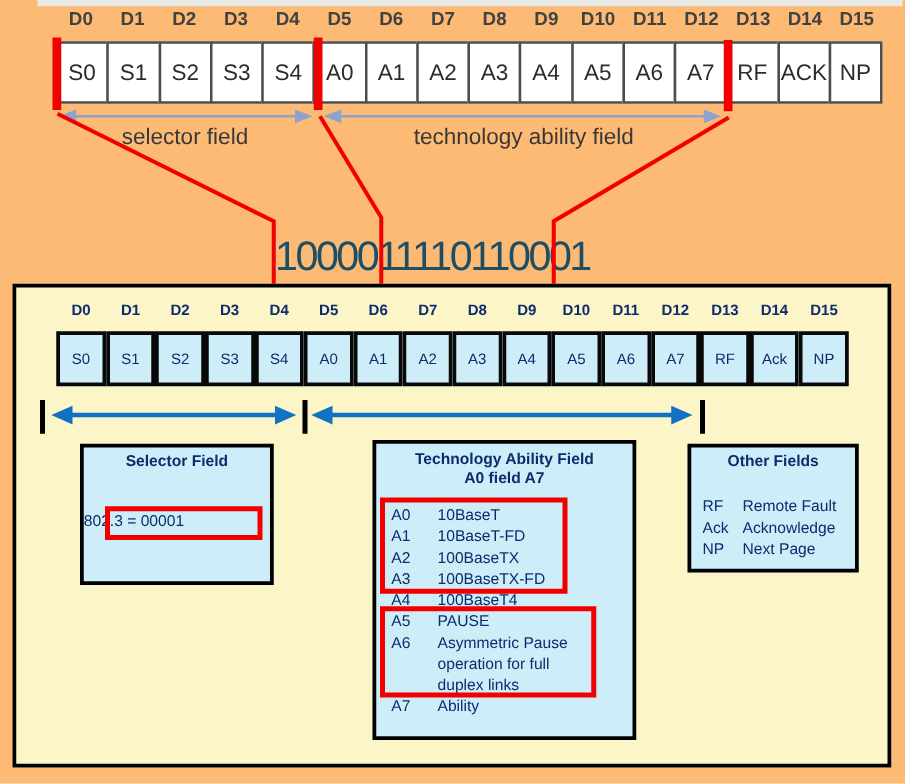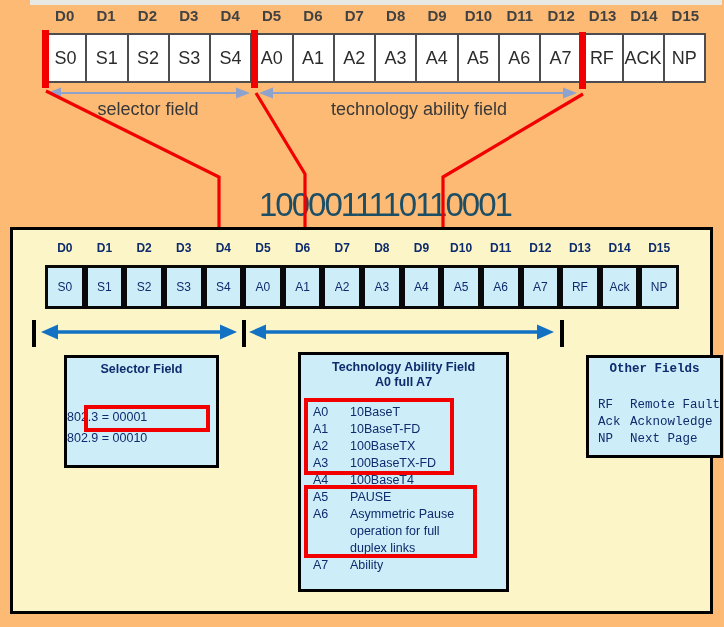--- a/index.html
+++ b/index.html
@@ -21,41 +21,41 @@
     font-size:18px; color:#2c2c2c;
   }
   .top-cells .cell:first-child { margin-left:0; }
   .field-label { top:99px; height:22px; text-align:center; font-size:18px; color:#383838; }
   .sel-label  { left:44px;  width:208px; }
   .tech-label { left:258px; width:322px; }
 
   
   .binary {
     left:220px; top:186px; width:280px; height:34px;
-    font-size:33px; letter-spacing:-2px; color:#1c4e66; white-space:nowrap;padding-left:39px;
+    font-size:33px; letter-spacing:-2px; color:#1c4e66; white-space:nowrap;
   }
 
   
   .big-box {
     left:10px; top:227px; width:703px; height:387px;
     background:#fbf5c8; border:3px solid #000000;
   }
   .bot-headers { left:32px; top:11px; width:634px; height:16px; display:flex; }
   .bot-headers span { flex:1; text-align:center; font-size:12px; font-weight:bold; color:#0e2b6d; }
   .bot-cells { left:32px; top:35px; width:634px; height:44px; display:flex; }
   .bot-cells .cell {
     flex:1; border:3px solid #090909; background:#cdeef8;
     display:flex; align-items:center; justify-content:center;
     font-size:12px; color:#0e2b6d;
   }
 
   .info-box { background:#cdeef8; border:3px solid #000000; color:#0e2b6d; }
   .selector-box { left:51px;  top:125px; width:155px; height:113px; }
   .tech-box     { left:285px; top:122px; width:211px; height:240px; }
-  .other-box    { left:573px; top:125px; width:137px; height:103px;font-family:Liberation Mono, monospace; }
+  .other-box    { left:537px; top:125px; width:137px; height:103px; }
 
   .box-title { position:absolute; left:0; width:100%; text-align:center;
                font-weight:bold; font-size:12.5px; line-height:15px; }
   .sel-row { position:absolute; left:0; width:100%; text-align:left;
              font-size:12.5px; line-height:17px; }
   .kv-rows { position:absolute; }
   .kv-row { display:flex; font-size:12.5px; line-height:17px; }
   .kv-row .code { flex:0 0 37px; }
   .kv-row .desc { white-space:pre-line; }
   .other-box .kv-row .code { flex:0 0 32px; }
@@ -155,26 +155,25 @@
       <div class="cell">A6</div>
       <div class="cell">A7</div>
       <div class="cell">RF</div>
       <div class="cell">Ack</div>
       <div class="cell">NP</div>
     </div>
 
     <div class="abs info-box selector-box">
       <div class="box-title" style="top:4px;">Selector Field</div>
       <div class="sel-row" style="top:51px;">802.3 = 00001</div>
-      <div class="sel-row" style="top:72px;">802.9 = 00010</div>
     </div>
 
     <div class="abs info-box tech-box">
       <div class="box-title" style="top:5px;">Technology Ability Field</div>
-      <div class="box-title" style="top:20px;">A0 full A7</div>
+      <div class="box-title" style="top:20px;">A0 field A7</div>
       <div class="kv-rows" style="left:12px; top:49px; width:190px;">
         <div class="kv-row">
           <span class="code">A0</span>
           <span class="desc">10BaseT</span>
         </div>
         <div class="kv-row">
           <span class="code">A1</span>
           <span class="desc">10BaseT-FD</span>
         </div>
         <div class="kv-row">

